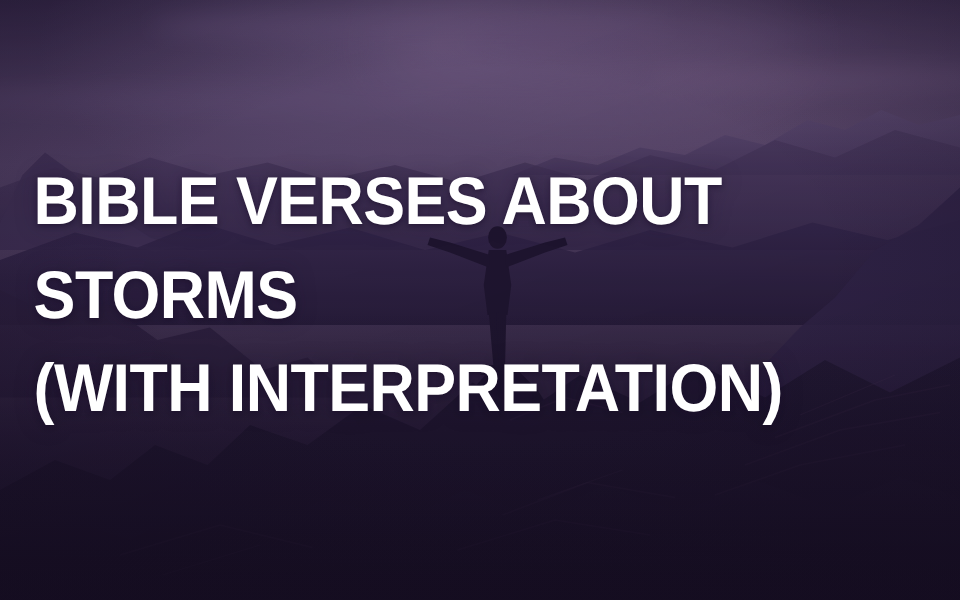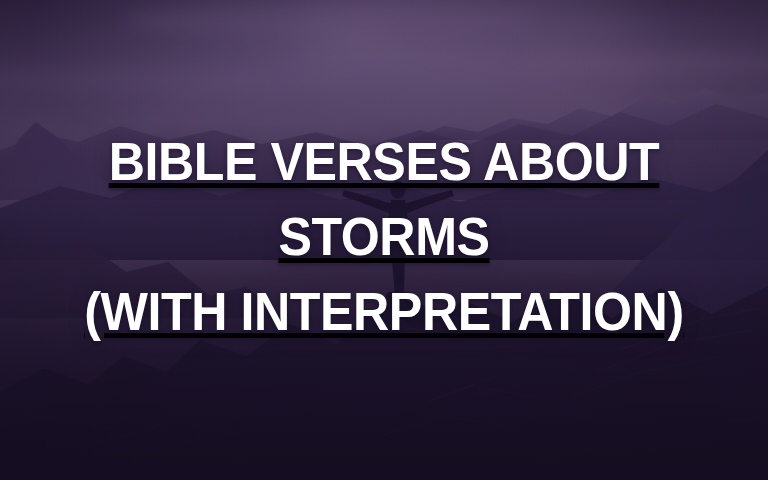--- a/index.html
+++ b/index.html
@@ -44,23 +44,22 @@
   .tint {
     background: linear-gradient(160deg, rgba(74,46,96,0.25), rgba(40,24,62,0.30));
     mix-blend-mode: multiply;
   }
   
   .title-block {
     position: absolute;
     left: 0;
     right: 0;
     top: 124px;
-    text-align: center;
+    text-align: left;
     z-index: 40;
-    text-decoration: underline;
   }
   .title-line {
     color: #ffffff;
     font-weight: 700;
     font-size: 53px;
     line-height: 75px;
     letter-spacing: -0.5px;
     text-transform: uppercase;
     transform: scaleX(0.93);
     white-space: nowrap;

